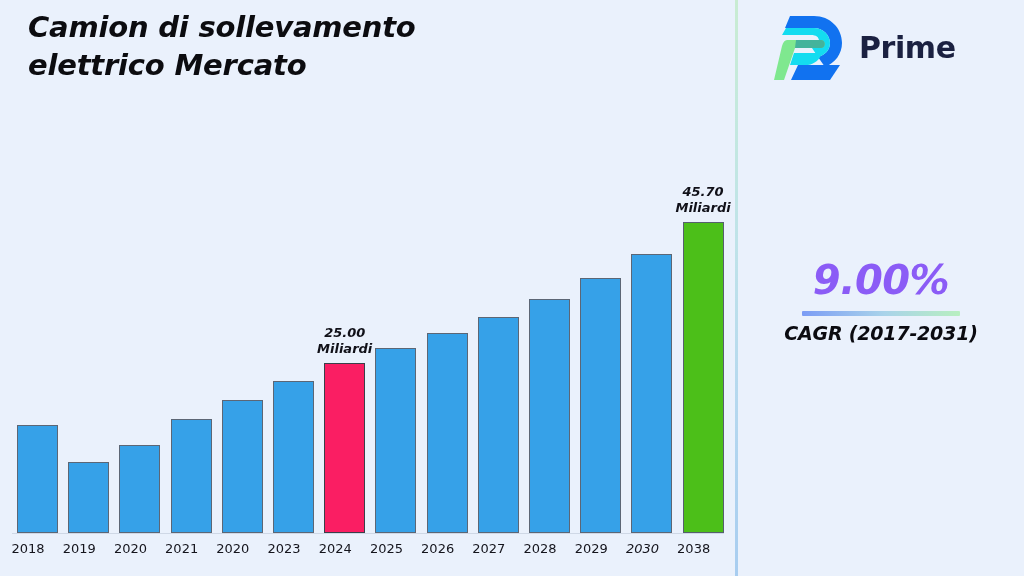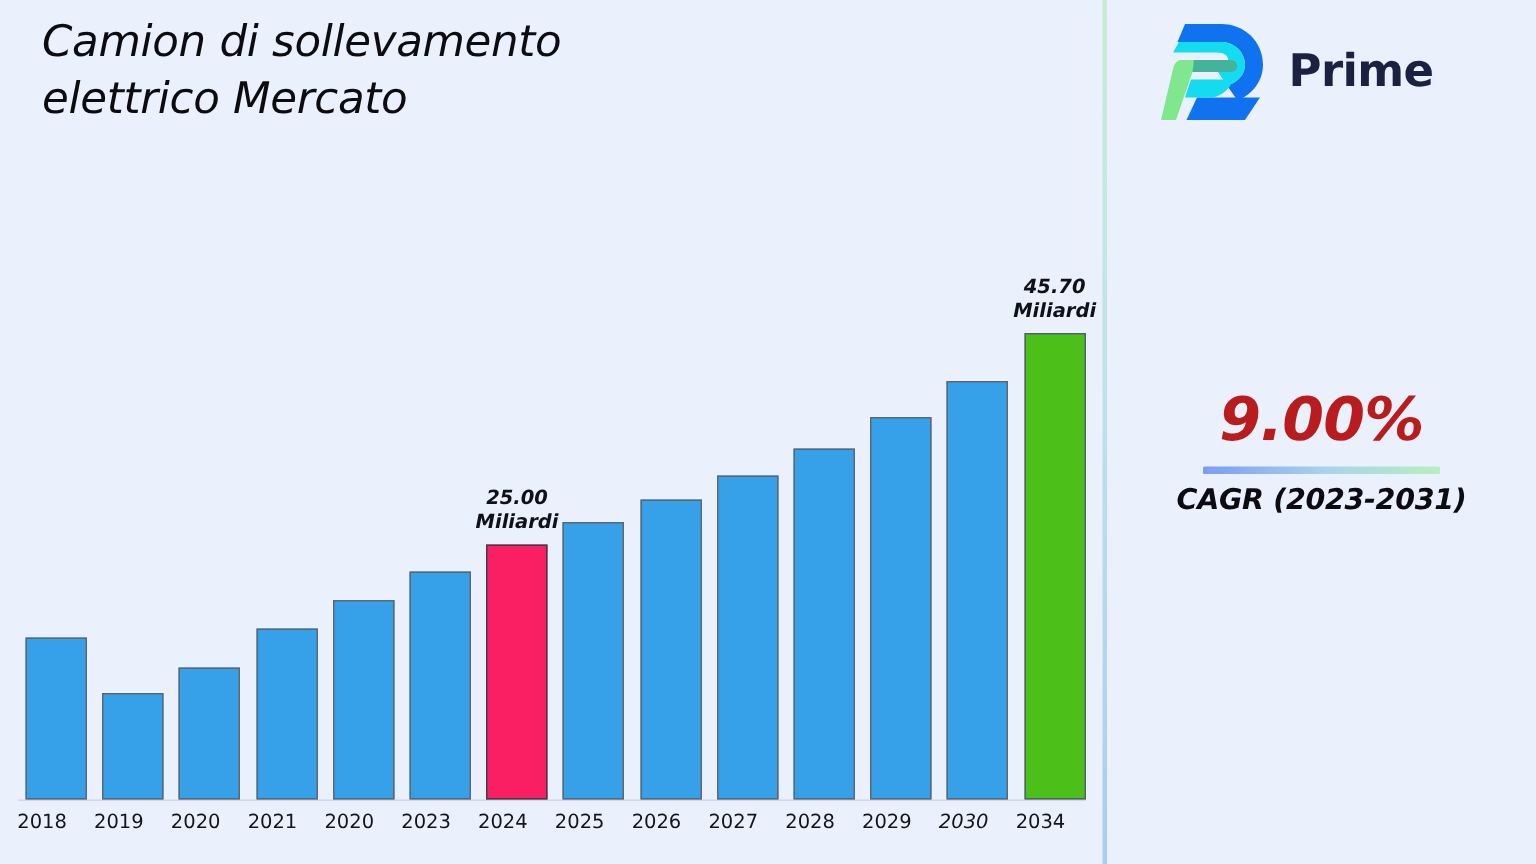--- a/index.html
+++ b/index.html
@@ -28,21 +28,21 @@
     width: 736px;
     height: 576px;
   }
   #chart-title {
     position: absolute;
     left: 28px;
     top: 8px;
     width: 400px;
     font-size: 29px;
     font-style: italic;
-    font-weight: 400;
+    font-weight: 700;
     line-height: 1.32;
     color: #0c0c10;
     letter-spacing: -0.2px;
     white-space: pre-line;
   }
 
   #plot {
     position: absolute;
     left: 0;
     top: 0;
@@ -143,21 +143,21 @@
     position: absolute;
     left: 0;
     top: 258px;
     width: 286px;
     text-align: center;
   }
   #cagr-value {
     font-size: 40px;
     font-style: italic;
     font-weight: 700;
-    color: #b91c1c;
+    color: #8b5cf6;
     line-height: 1.1;
     letter-spacing: -0.5px;
   }
   #cagr-divider {
     margin: 9px auto 6px auto;
     width: 158px;
     height: 5px;
     border-radius: 1px;
     background: linear-gradient(to right, #7b9cf5 0%, #a9d3ea 52%, #b8efc0 100%);
   }
@@ -234,21 +234,21 @@
         <div class="tick-label" style="left: 580.2px; top: 541px;">2029</div>
         <div class="bar-group" style="left: 631.4px;">
           <div class="bar" title="2030: 41" style="height: 279.115px;"></div>
         </div>
         <div class="tick-label" style="left: 631.4px; top: 541px; font-style: italic;">2030</div>
         <div class="bar-group" style="left: 682.6px;">
           <div class="bar accent-green" title="2031: 45.7" style="height: 311.112px;"></div>
           <div class="bar-value" style="bottom: 317.112px;">45.70
 Miliardi</div>
         </div>
-        <div class="tick-label" style="left: 682.6px; top: 541px;">2034</div>
+        <div class="tick-label" style="left: 682.6px; top: 541px;">2038</div>
       </div>
   </div>
 
   <div id="divider"></div>
 
   <div id="right-panel">
 
     <div id="logo-block">
       <svg id="logo-mark" viewBox="0 0 72 76">
 
@@ -265,16 +265,16 @@
         <path d="M22 30 H47 C52 30 52 38 47 38 H21 Z" fill="#3fae9c" opacity="0.92"></path>
       </svg>
       <div id="logo-wordmark">
         <div>Prime</div>
       </div>
     </div>
 
     <div id="cagr-block">
       <div id="cagr-value">9.00%</div>
       <div id="cagr-divider"></div>
-      <div id="cagr-caption">CAGR (2023-2031)</div>
+      <div id="cagr-caption">CAGR (2017-2031)</div>
     </div>
   </div>
 </div>
 
 </body></html>

